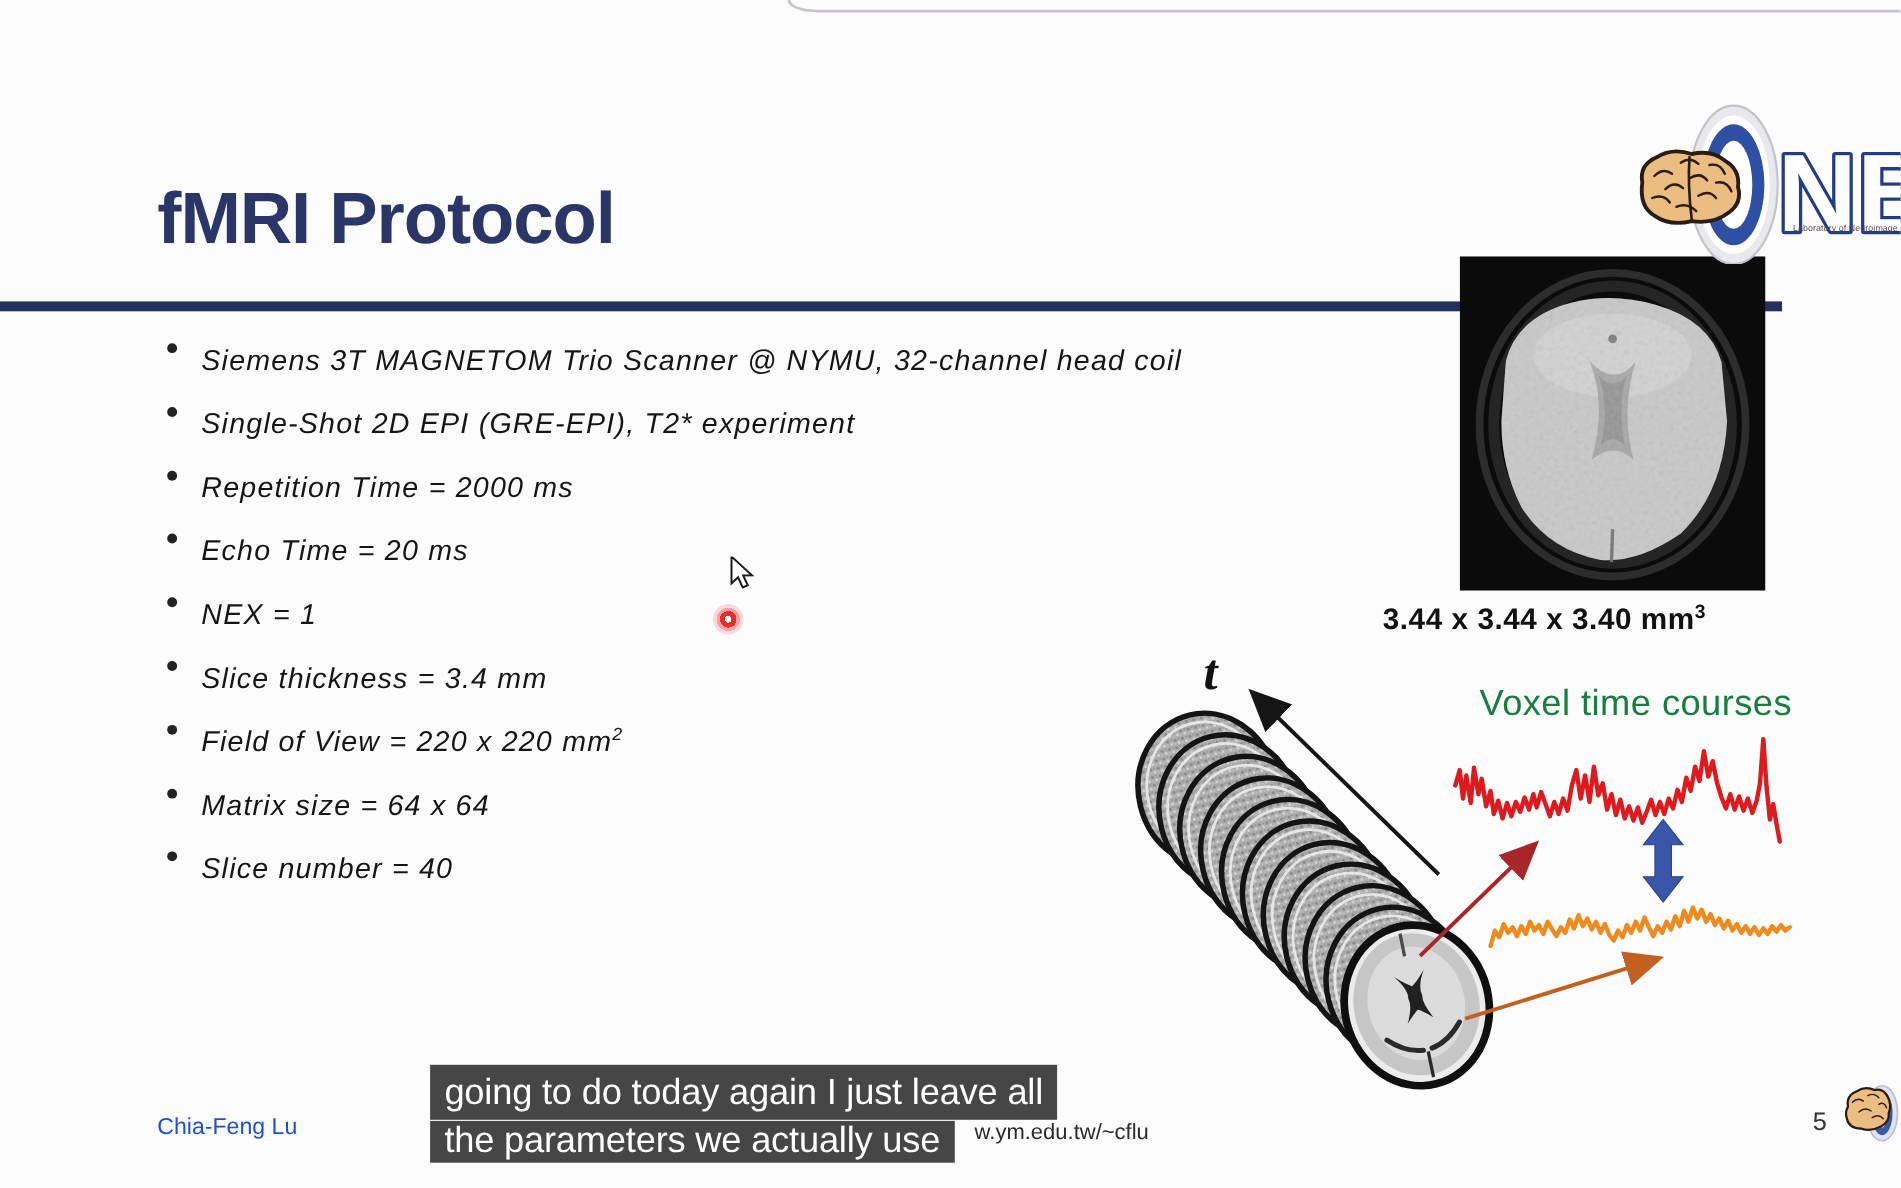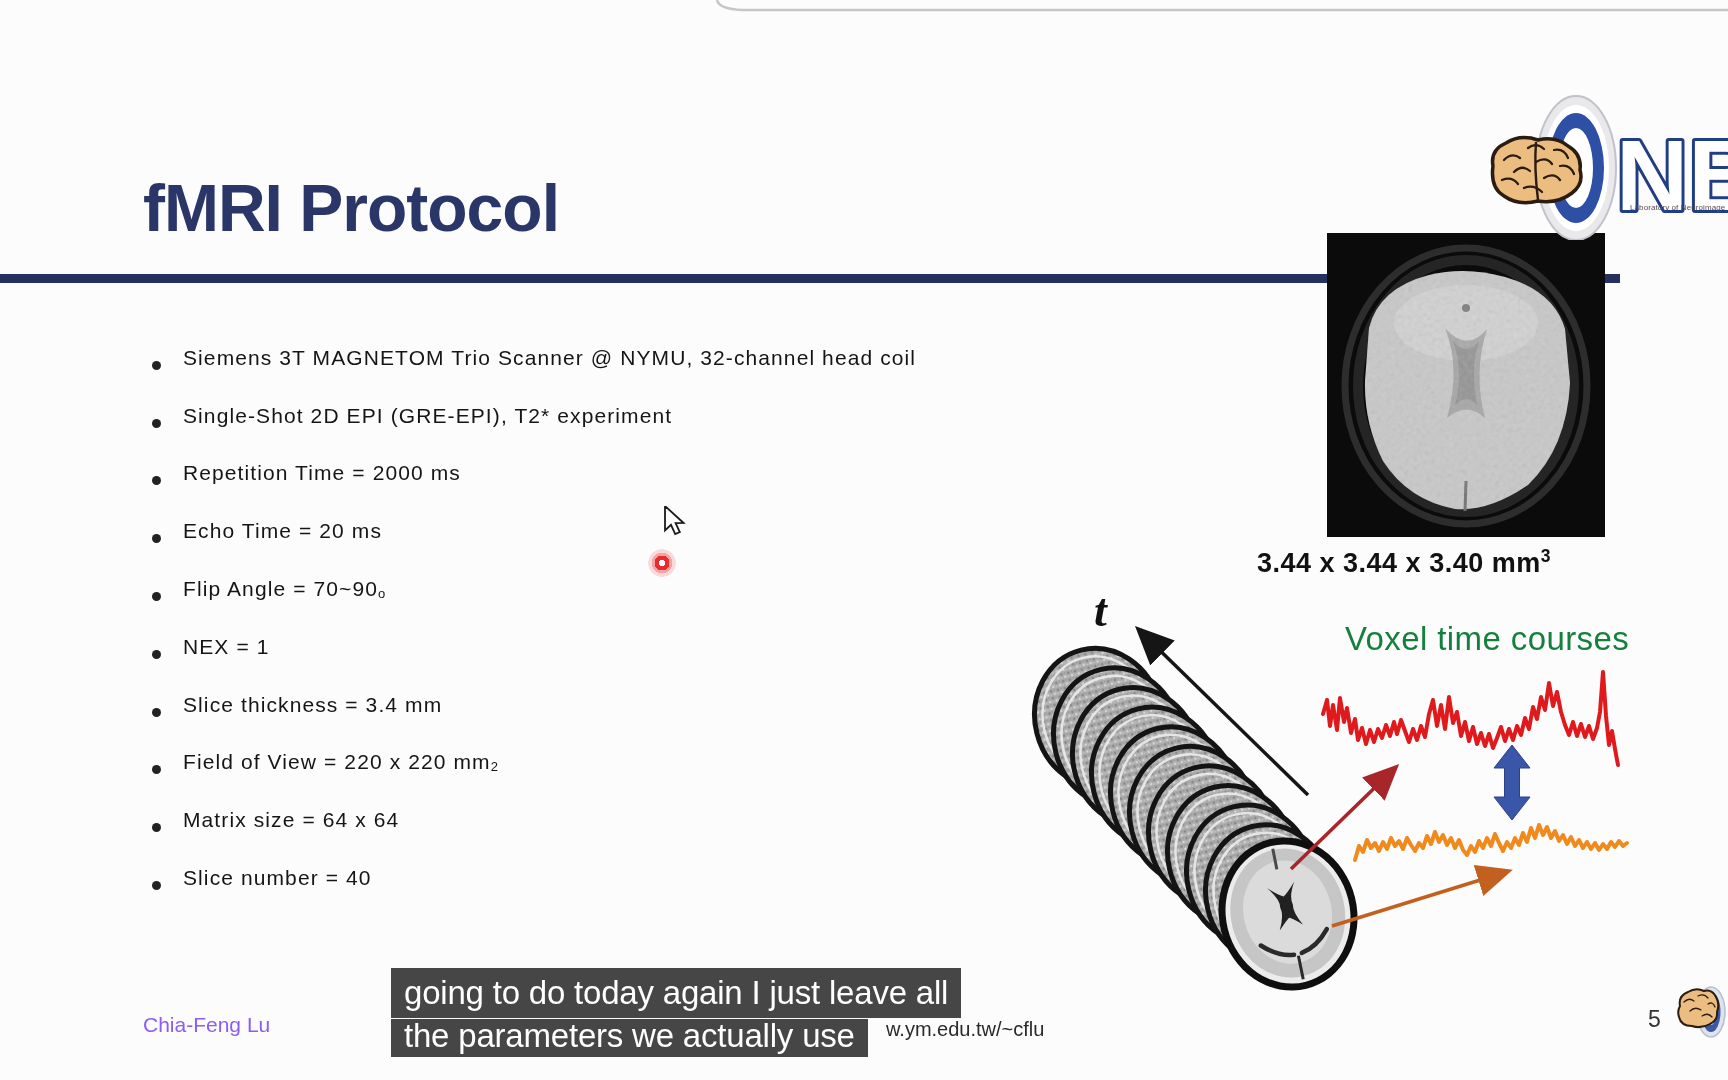--- a/index.html
+++ b/index.html
@@ -8,30 +8,30 @@
     background:#fcfcfd;font-family:"Liberation Sans",sans-serif;
     -webkit-font-smoothing:antialiased;
   }
   .abs{position:absolute;}
 
   
   #top-edge{left:0;top:0;width:1728px;height:40px;z-index:6;pointer-events:none;}
 
   
   #slide-title{
-    left:143px;top:170px;font-size:66px;font-weight:bold;color:#2a3667;
+    left:143px;top:160px;font-size:66px;font-weight:bold;color:#2a3667;
     letter-spacing:-1px;z-index:3;
   }
   #title-rule{left:0;top:274px;width:1620px;height:9px;background:#24315e;z-index:1;}
 
   
   #bullets{left:152px;top:312px;width:1260px;list-style:none;margin:0;padding:0;z-index:2;}
   #bullets li{
-    height:57.8px;display:flex;align-items:flex-end;font-size:21px;color:#151515;
-    letter-spacing:1.1px;white-space:nowrap;
+    height:57.8px;display:flex;align-items:flex-start;font-size:26px;color:#151515;
+    letter-spacing:1.1px;white-space:nowrap;font-style:italic;
   }
   #bullets li::before{
     content:"";width:9px;height:9px;border-radius:50%;background:#222;
     margin-right:22px;flex:0 0 auto;
   }
   #bullets .rd{color:#bf1e2c;font-weight:bold;}
   #bullets sup{font-size:0.62em;letter-spacing:0;}
 
   
   #epi{left:1327px;top:233px;width:278px;height:304px;z-index:4;}
@@ -69,21 +69,21 @@
 
   
   .cap-line{
     position:absolute;left:391px;background:rgba(58,58,58,0.94);color:#ffffff;
     font-size:33px;padding:0 13px;white-space:nowrap;z-index:9;letter-spacing:-0.2px;
   }
   #cap1{top:968px;height:50px;line-height:50px;}
   #cap2{top:987px;height:38px;line-height:34px;margin-top:32px;}
 
   
-  #footer-author{left:143px;top:1013px;font-size:21px;color:#8b5cf6;z-index:2;}
+  #footer-author{left:143px;top:1013px;font-size:21px;color:#1d4ed8;z-index:2;}
   #footer-url{left:886px;top:1018px;font-size:20px;color:#2a2a2a;z-index:2;}
   #footer-page{left:1648px;top:1006px;font-size:23px;color:#333;z-index:2;}
   #mini-logo{left:1668px;top:984px;width:60px;height:58px;z-index:2;}
 </style>
 </head>
 <body>
 
 <svg id="top-edge" class="abs" viewBox="0 0 1728 40">
   <path d="M 717,0 Q 719,9 742,10 L 1728,10" fill="none" stroke="#c9c3ca" stroke-width="2.5"></path>
 </svg>
@@ -96,24 +96,20 @@
       <span>Siemens 3T MAGNETOM Trio Scanner @ NYMU, 32-channel head coil</span>
     </li>
     <li>
       <span>Single-Shot 2D EPI (GRE-EPI), T2* experiment</span>
     </li>
     <li>
       <span>Repetition Time = 2000 ms</span>
     </li>
     <li>
       <span>Echo Time = 20 ms</span>
-    </li>
-    <li>
-      <span>Flip Angle = 70~90</span>
-      <sup>o</sup>
     </li>
     <li>
       <span>NEX = 1</span>
     </li>
     <li>
       <span>Slice thickness = 3.4 mm</span>
     </li>
     <li>
       <span>Field of View = 220 x 220 mm</span>
       <sup>2</sup>

